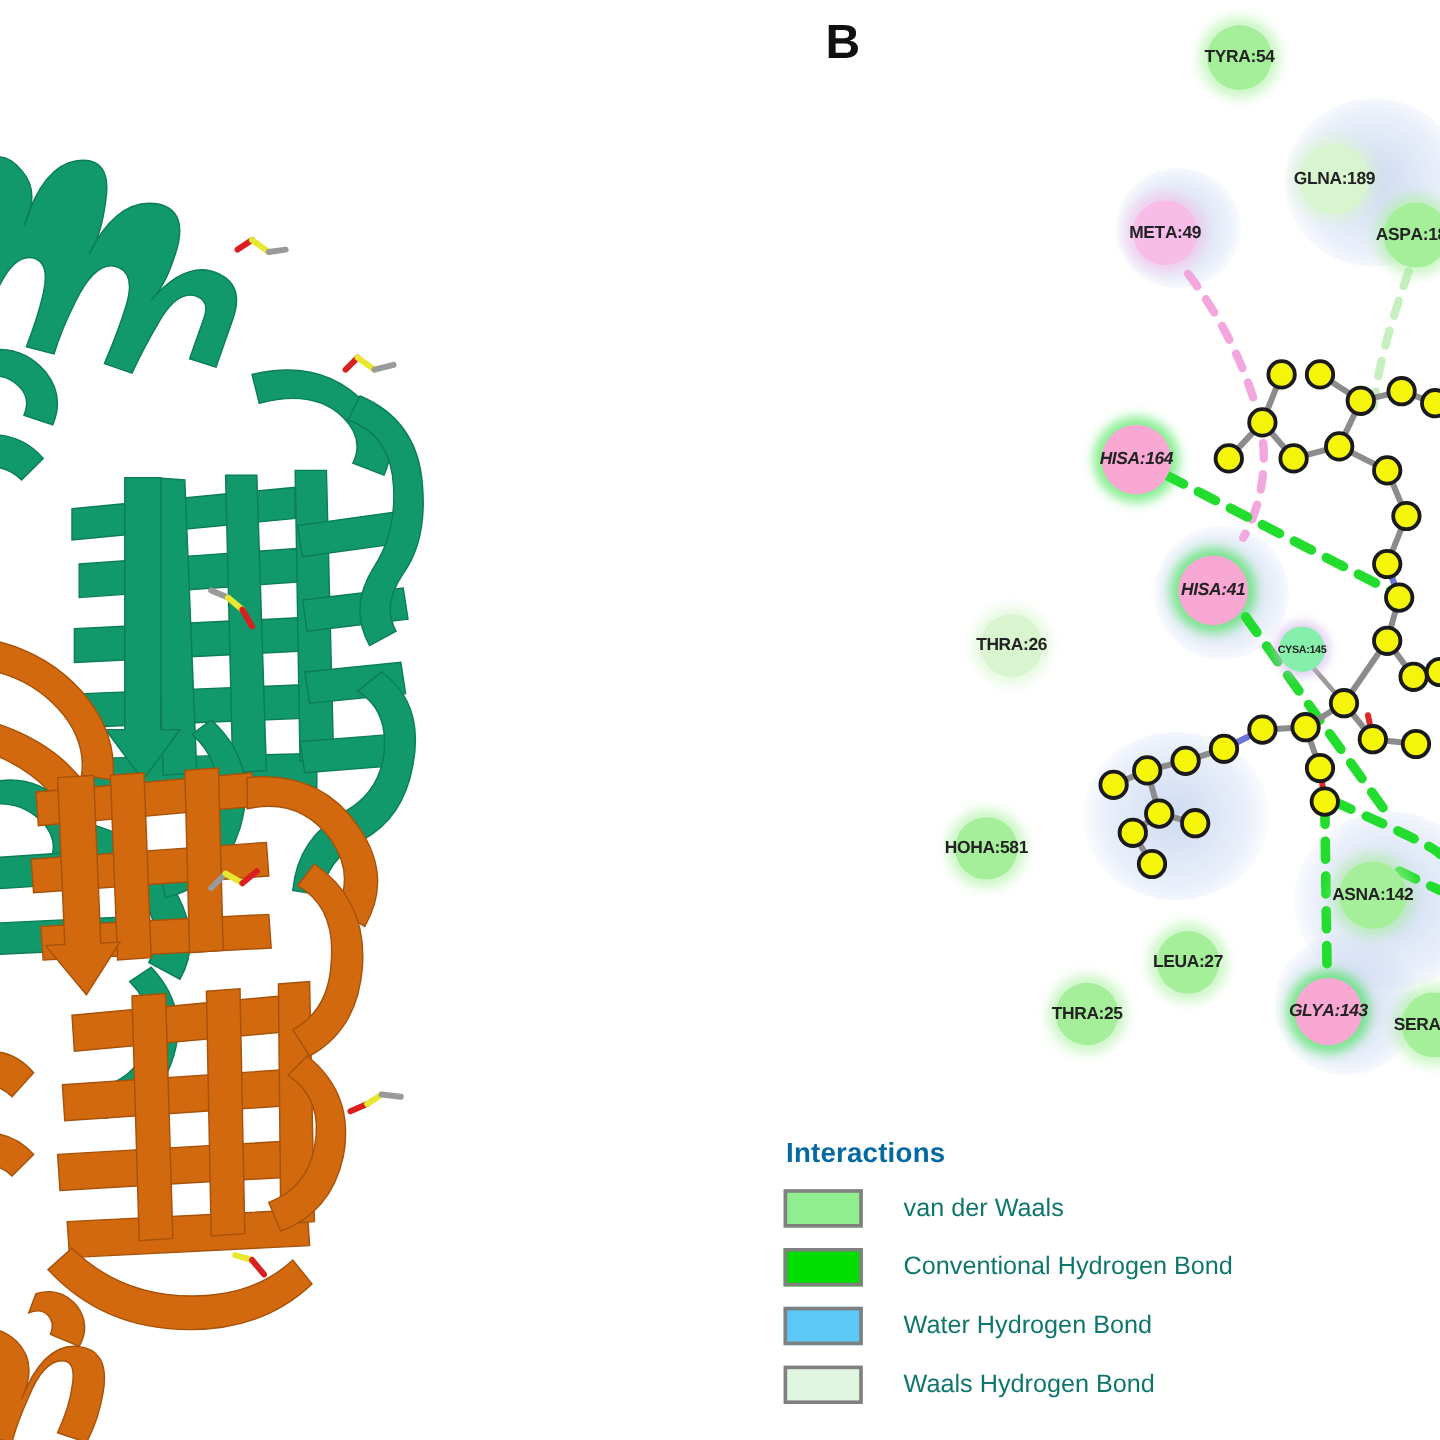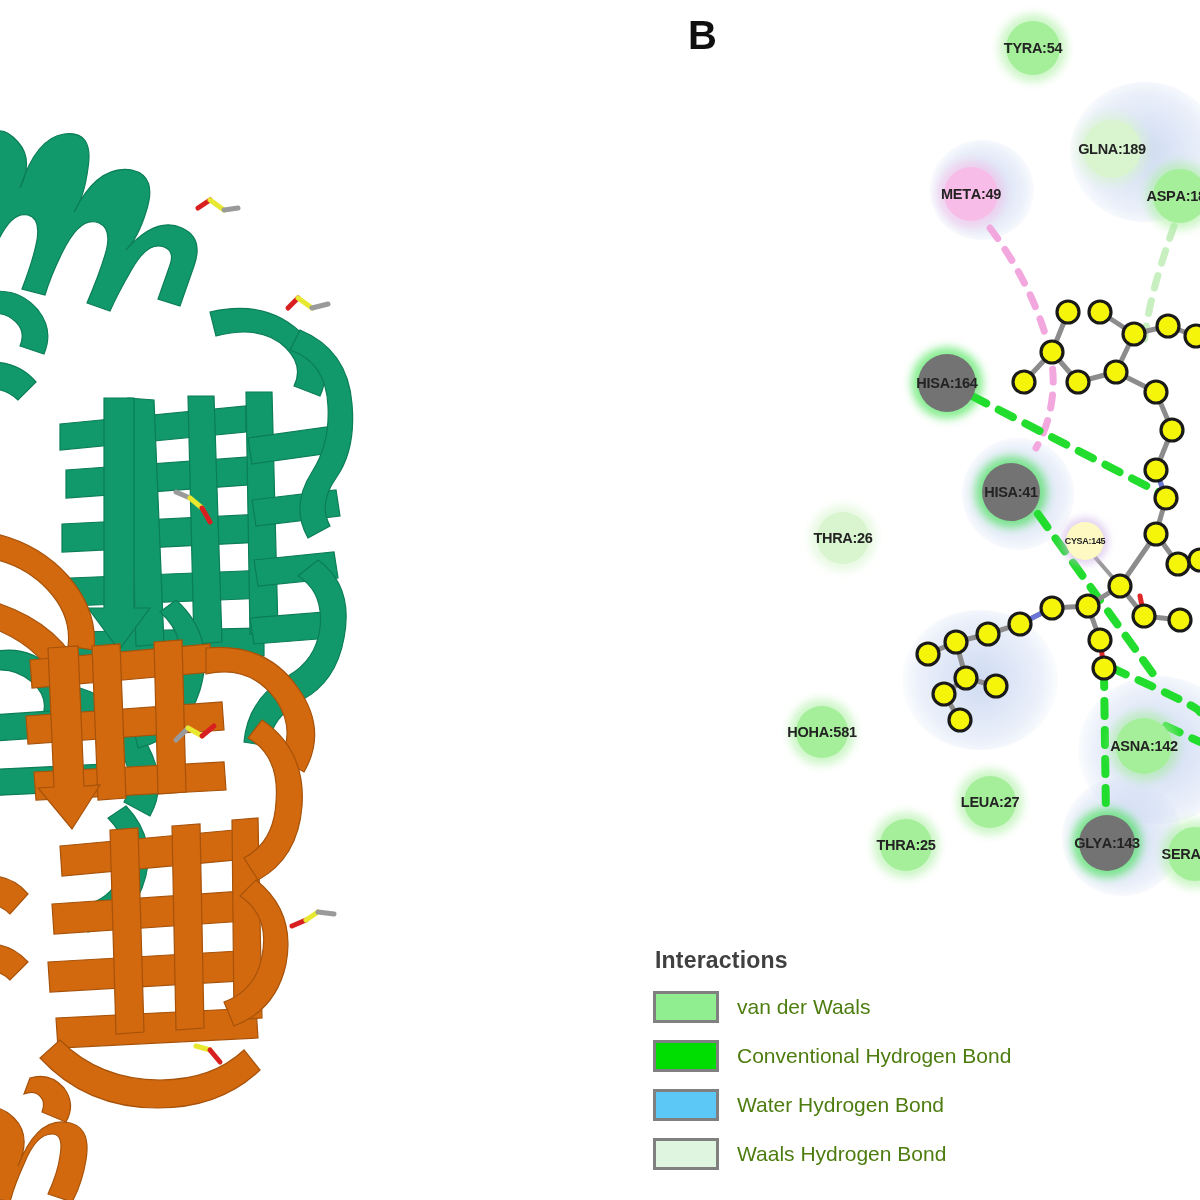--- a/index.html
+++ b/index.html
@@ -71,64 +71,64 @@
     font-weight: bold;
     font-size: 14.5px;
     line-height: 15px;
     color: #232323;
     letter-spacing: -0.3px;
     box-sizing: border-box;
   }
   .residue .rline { display: block; white-space: nowrap; }
 
   .r-vdw       { background: #a5ef9b; box-shadow: 0 0 9px 7px rgba(165,239,155,0.55); }
-  .r-hbond     { background: #737373; box-shadow: 0 0 9px 7px rgba(40,224,56,0.55); }
+  .r-hbond     { background: #f9a8d4; box-shadow: 0 0 9px 7px rgba(40,224,56,0.55); font-style: italic; }
   .r-carbon    { background: #d8f5cf; box-shadow: 0 0 9px 7px rgba(216,245,207,0.6); }
   .r-pialkyl   { background: #f7bde8; box-shadow: 0 0 9px 7px rgba(247,189,232,0.55); text-align: center; }
-  .r-pisulfur  { background: #fef9c3; box-shadow: 0 0 7px 5px rgba(205,180,232,0.55); }
+  .r-pisulfur  { background: #86efac; box-shadow: 0 0 7px 5px rgba(205,180,232,0.55); }
 
   .halo-water {
     position: absolute;
     border-radius: 50%;
     background: radial-gradient(circle, rgba(198,212,240,0.85) 0%, rgba(210,222,244,0.45) 58%, rgba(255,255,255,0) 78%);
   }
 
   
   #legend {
     position: absolute;
     left: 653px;
     top: 947px;
     width: 480px;
   }
   #legend-title {
     font-family: "Liberation Sans", sans-serif;
     font-weight: bold;
     font-size: 23px;
-    color: #404040;
+    color: #0369a1;
     margin: 0 0 13px 2px;
     letter-spacing: 0.2px;
   }
   .legend-row {
     display: flex;
     align-items: center;
     height: 40px;
     margin-bottom: 9px;
   }
   .legend-swatch {
     width: 66px;
     height: 32px;
     border: 3px solid #808080;
     box-sizing: border-box;
     flex: 0 0 auto;
   }
   .legend-label {
-    margin-left: 18px;
+    margin-left: 34px;
     font-family: "Liberation Sans", sans-serif;
     font-size: 21px;
-    color: #4d7c0f;
+    color: #0f766e;
     white-space: nowrap;
   }
 </style>
 </head>
 <body>
 
 <div id="figure">
 
   <div id="panel-structure">
     <svg width="600" height="1200" viewBox="0 0 600 1200">
@@ -386,21 +386,21 @@
     <div class="residue r-pisulfur" style="left:466px;top:522px;width:38px;height:38px;font-size:9px;line-height:9px;">
       <span class="rline">CYS</span>
       <span class="rline">A:145</span>
     </div>
 
     <div class="residue r-carbon" style="left:217px;top:512px;width:52px;height:52px;">
       <span class="rline">THR</span>
       <span class="rline">A:26</span>
     </div>
 
-    <div class="residue r-vdw" style="left:196px;top:706px;width:52px;height:52px;">
+    <div class="residue r-vdw" style="left:196px;top:681px;width:52px;height:52px;">
       <span class="rline">HOH</span>
       <span class="rline">A:581</span>
     </div>
 
     <div class="residue r-vdw" style="left:280px;top:819px;width:52px;height:52px;">
       <span class="rline">THR</span>
       <span class="rline">A:25</span>
     </div>
 
     <div class="residue r-vdw" style="left:364px;top:776px;width:52px;height:52px;">

